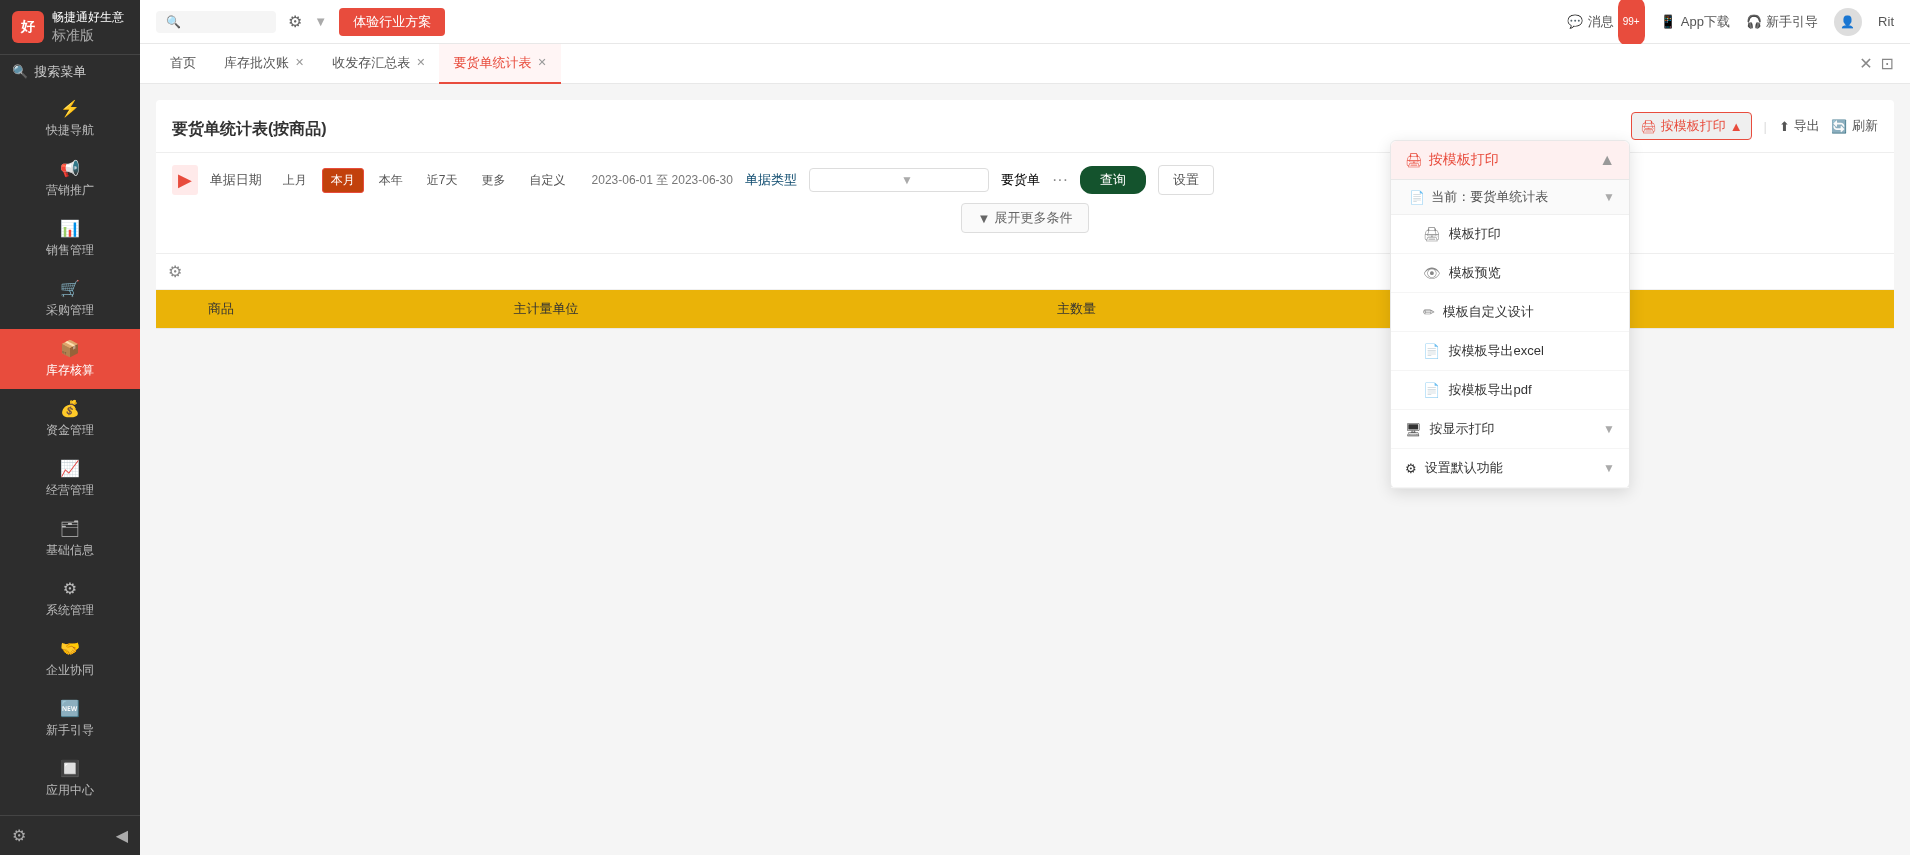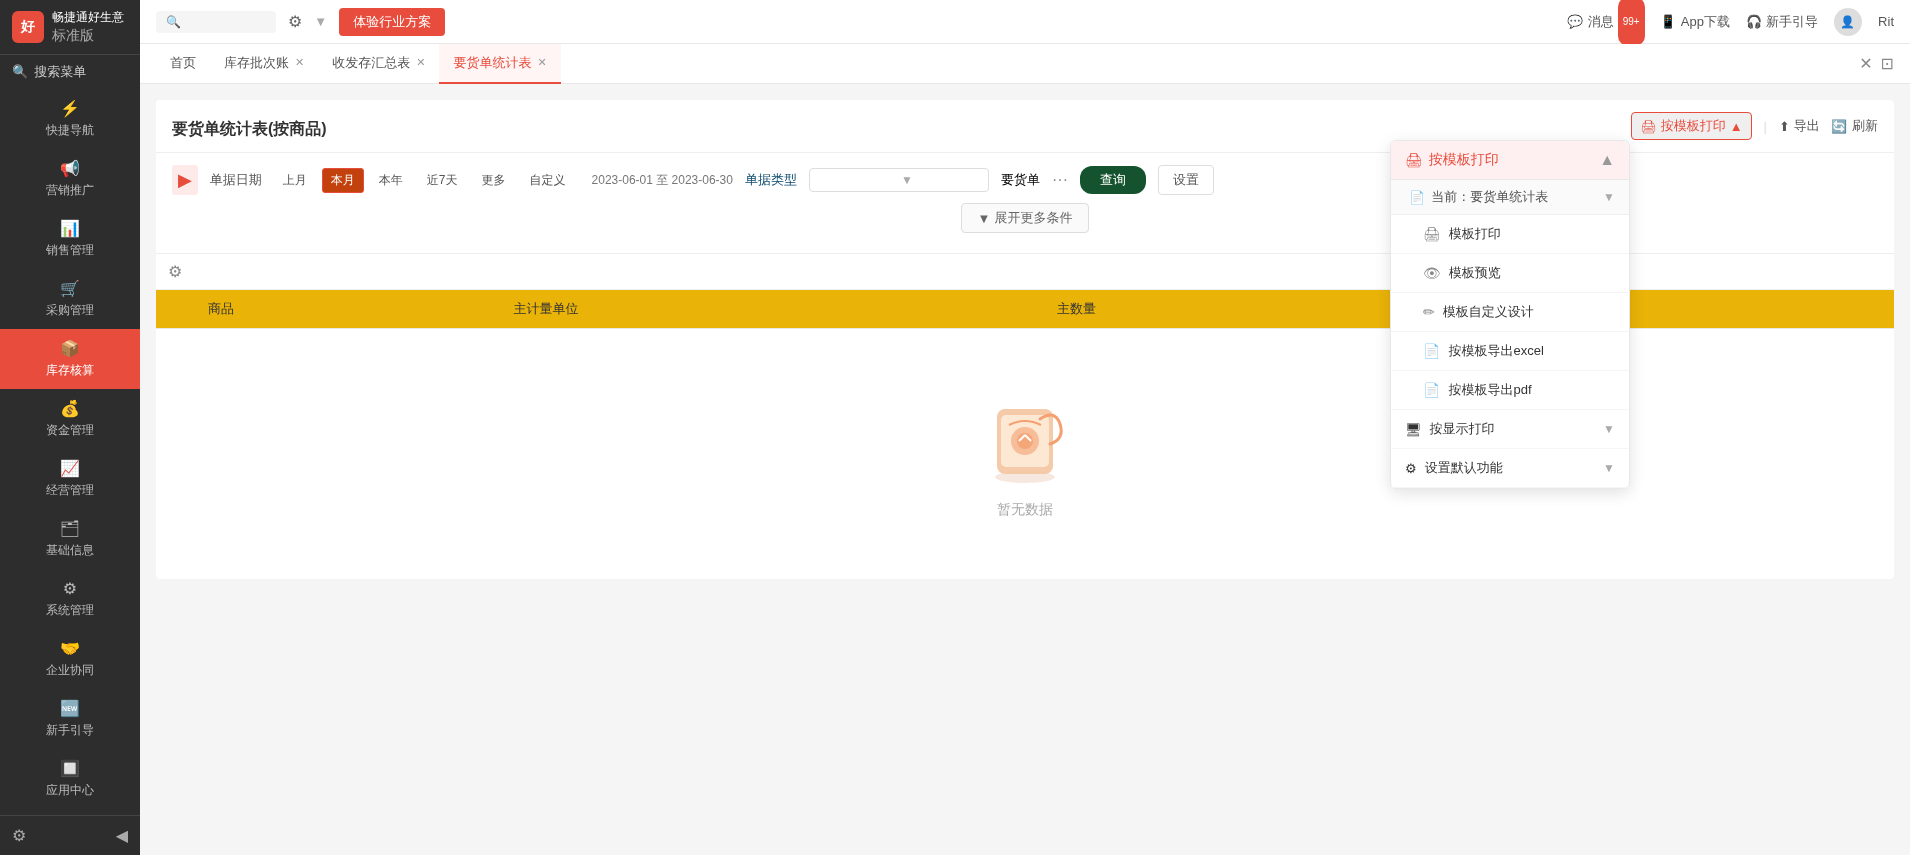--- a/index.html
+++ b/index.html
@@ -465,37 +465,20 @@
             <th>商品</th>
             <th>主计量单位</th>
             <th>主数量</th>
             <th>零售金额</th>
           </tr>
         </thead>
         <tbody>
         </tbody>
       </table>
 
-      <div class="empty-state">
-        <div class="empty-img">
-          
-          <svg width="100" height="100" viewBox="0 0 100 100">
-            <ellipse cx="50" cy="88" rx="30" ry="6" fill="rgba(230,180,150,0.3)"></ellipse>
-            <rect x="22" y="20" width="56" height="65" rx="8" fill="#f4c4a0" opacity="0.9"></rect>
-            <rect x="26" y="26" width="48" height="52" rx="5" fill="#fde8d4"></rect>
-            <path d="M34 36 Q50 28 66 36" stroke="#f4a070" stroke-width="2" fill="none"></path>
-            <circle cx="50" cy="52" r="14" fill="#f4a070" opacity="0.6"></circle>
-            <circle cx="50" cy="52" r="8" fill="#f4a070" opacity="0.8"></circle>
-            <line x1="44" y1="52" x2="50" y2="46" stroke="white" stroke-width="2"></line>
-            <line x1="50" y1="46" x2="56" y2="52" stroke="white" stroke-width="2"></line>
-            <path d="M65 30 Q80 20 85 35 Q90 50 75 55" stroke="#f4a070" stroke-width="3" fill="none" stroke-linecap="round"></path>
-          </svg>
-        </div>
-        <span>暂无数据</span>
-      </div>
     </div>
 
     <div class="dropdown-menu">
       <div class="dropdown-header">
         <div class="dropdown-header-text">
           <span>🖨</span>
           <span>按模板打印</span>
         </div>
         <span class="dropdown-close">▲</span>
       </div>

